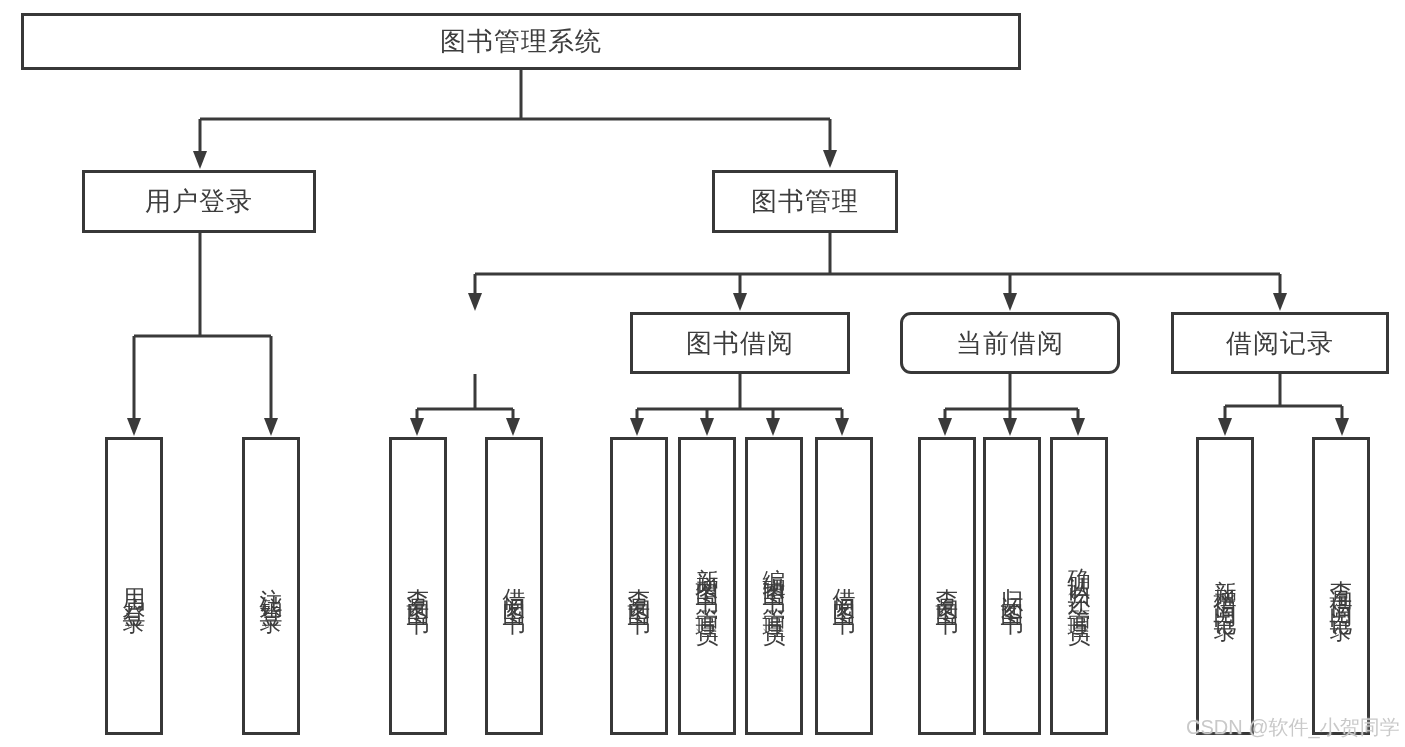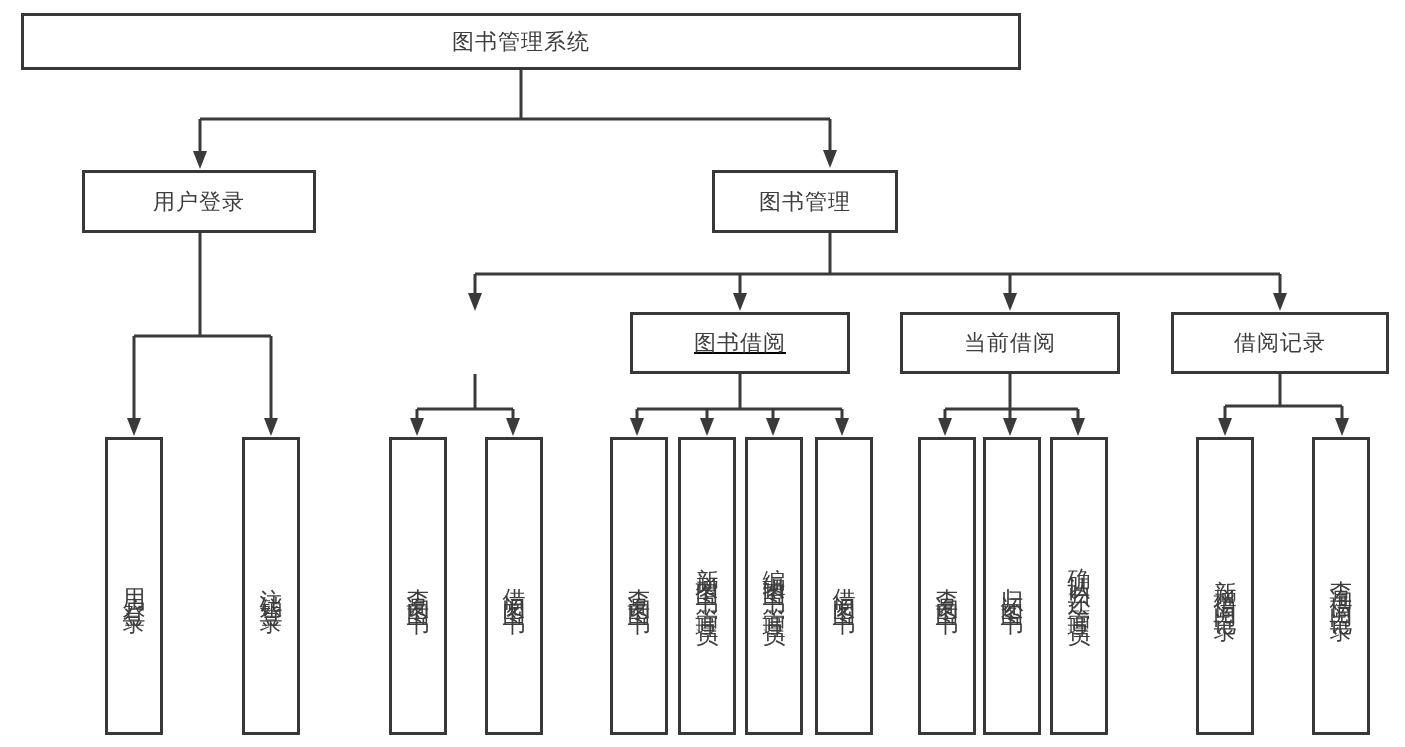--- a/index.html
+++ b/index.html
@@ -16,21 +16,21 @@
     position:absolute;
     box-sizing:border-box;
     border:3px solid #383838;
     background:#ffffff;
     display:flex;
     align-items:center;
     justify-content:center;
     z-index:2;
   }
   .box.h .lbl{
-    font-size:22px;
+    font-size:26px;
     letter-spacing:1px;
     color:#3d3d3d;
     white-space:nowrap;
   }
   .box.v .lbl{
     writing-mode:vertical-lr;
     text-orientation:mixed;
     font-size:23px;
     letter-spacing:8px;
     color:#3d3d3d;
@@ -85,24 +85,24 @@
     <span class="lbl">图书管理系统</span>
   </div>
 
   <div class="box h" style="left:82px;top:170px;width:234px;height:63px;">
     <span class="lbl">用户登录</span>
   </div>
   <div class="box h" style="left:712px;top:170px;width:186px;height:63px;">
     <span class="lbl">图书管理</span>
   </div>
 
-  <div class="box h" style="left:630px;top:312px;width:220px;height:62px;text-decoration:underline;">
+  <div class="box h" style="left:630px;top:312px;width:220px;height:62px;">
     <span class="lbl">图书借阅</span>
   </div>
-  <div class="box h" style="left:900px;top:312px;width:220px;height:62px;">
+  <div class="box h" style="left:900px;top:312px;width:220px;height:62px;border-radius:11px;">
     <span class="lbl">当前借阅</span>
   </div>
   <div class="box h" style="left:1171px;top:312px;width:218px;height:62px;">
     <span class="lbl">借阅记录</span>
   </div>
 
   <div class="box v" style="left:105px;top:437px;width:58px;height:298px;">
     <span class="lbl">用户登录</span>
   </div>
   <div class="box v" style="left:242px;top:437px;width:58px;height:298px;">
@@ -139,13 +139,14 @@
     <span class="lbl">确认归还（管理员）</span>
   </div>
 
   <div class="box v" style="left:1196px;top:437px;width:58px;height:298px;">
     <span class="lbl">新增借阅记录</span>
   </div>
   <div class="box v" style="left:1312px;top:437px;width:58px;height:298px;">
     <span class="lbl">查询借阅记录</span>
   </div>
 
+  <div class="watermark">CSDN @软件_小贺同学</div>
 </div>
 
 </body></html>

